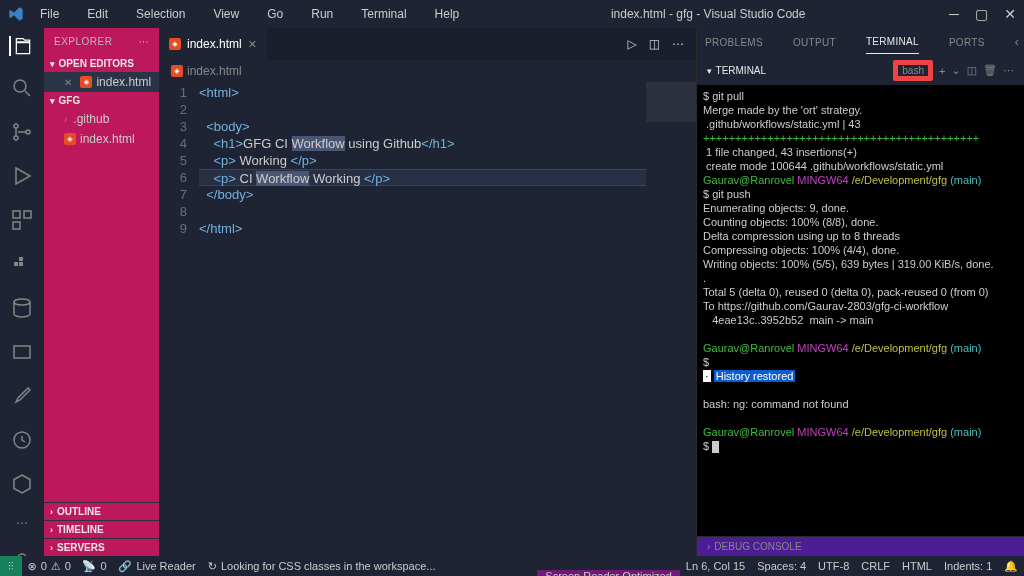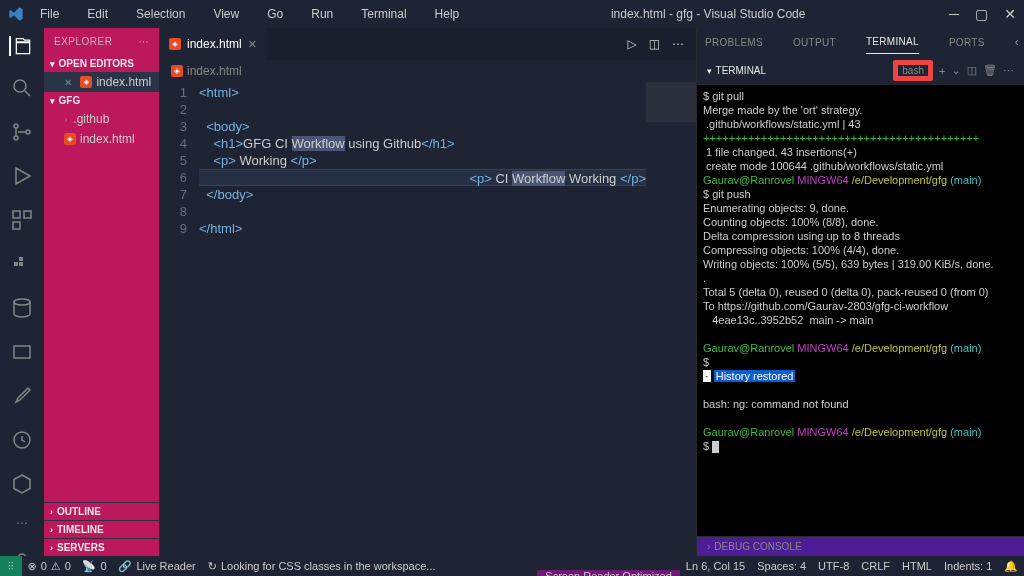--- a/index.html
+++ b/index.html
@@ -38,21 +38,21 @@
 .tab { padding: 0 10px; display: flex; align-items: center; gap: 6px; background: #1e2433; color: #ffffff; font-size: 12px; border-right: 1px solid #1a1f2e; }
 .tab .close { font-size: 11px; color: #888; }
 .tab-actions { margin-left: auto; display: flex; align-items: center; gap: 12px; padding: 0 12px; color: #cccccc; }
 .breadcrumb { padding: 4px 12px; font-size: 12px; color: #888; display: flex; align-items: center; gap: 4px; }
 
 .editor { flex: 1; display: flex; position: relative; font-family: 'Consolas', monospace; font-size: 13px; background: #1e2433; }
 .gutter { width: 40px; text-align: right; padding-right: 12px; color: #6a6a8a; padding-top: 2px; }
 .gutter div { height: 17px; line-height: 17px; }
 .code { flex: 1; padding-top: 2px; }
 .code .line { height: 17px; line-height: 17px; white-space: pre; }
-.code .line.current { background: rgba(64,78,115,0.25); border-top: 1px solid rgba(100,120,160,0.3); border-bottom: 1px solid rgba(100,120,160,0.3); text-align: right; }
+.code .line.current { background: rgba(64,78,115,0.25); border-top: 1px solid rgba(100,120,160,0.3); border-bottom: 1px solid rgba(100,120,160,0.3); }
 .tag { color: #75b1de; }
 .text { color: #cccccc; }
 .hl { background: #4a5573; }
 .minimap { width: 50px; background: #1e2433; position: relative; }
 .minimap-slider { position: absolute; top: 0; left: 0; right: 0; height: 40px; background: rgba(100,100,100,0.2); }
 
 .panel { width: 328px; background: #000000; display: flex; flex-direction: column; border-left: 1px solid #2a2a2a; }
 .panel-tabs { height: 28px; background: #1e2433; display: flex; align-items: center; padding: 0 8px; gap: 30px; font-size: 10px; color: #888; }
 .panel-tabs .ptab { padding: 6px 0; letter-spacing: 0.3px; }
 .panel-tabs .ptab.active { color: #e8e8e8; border-bottom: 1px solid #e8e8e8; }

